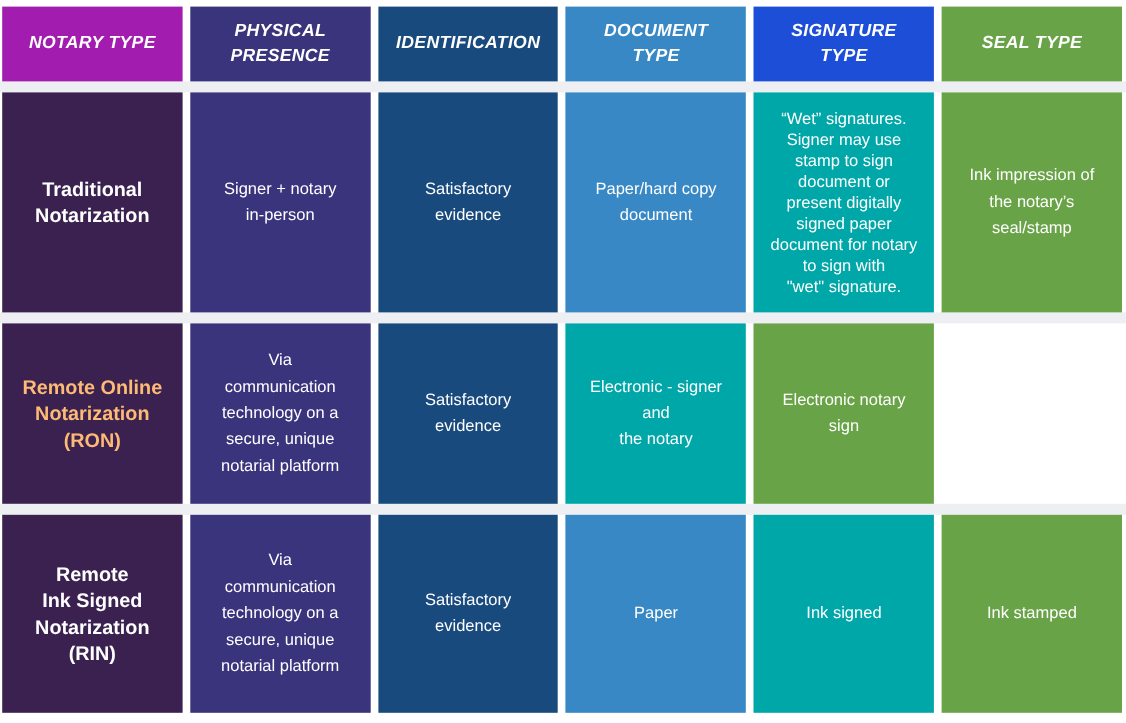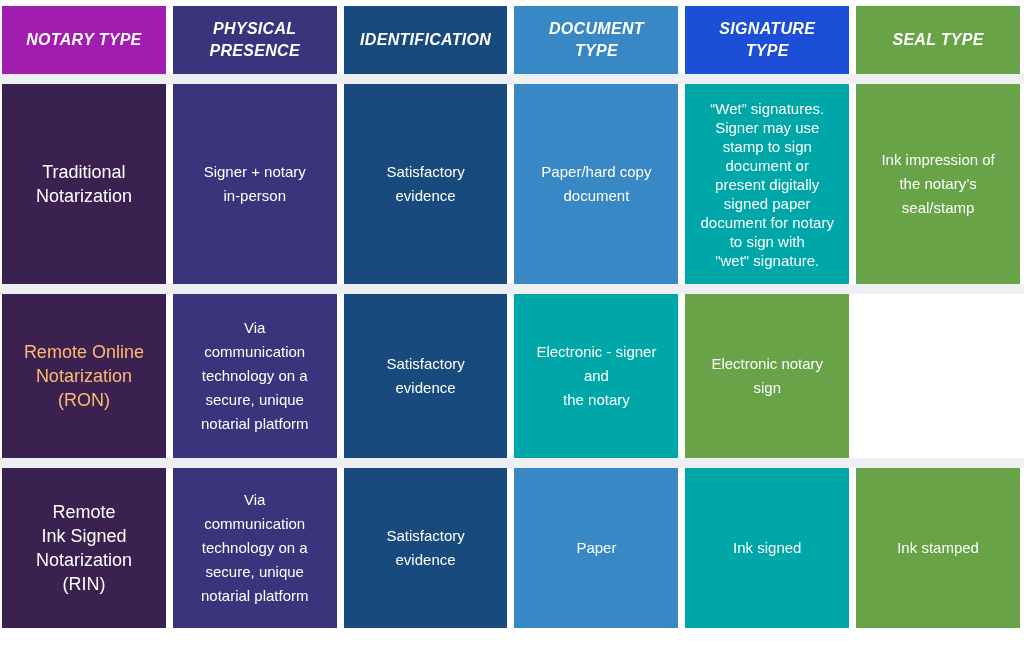--- a/index.html
+++ b/index.html
@@ -40,27 +40,27 @@
   .header-row .cell {
     font-weight: bold;
     font-style: italic;
     font-size: 16px;
     line-height: 22px;
     letter-spacing: 0.3px;
   }
   .sep { height: 10px; width: 1024px; }
   .r0 { height: 200px; }
   .r1 { height: 164px; }
-  .r2 { height: 160px; }
+  .r2 { height: 180px; }
   .body-row .cell {
     font-size: 15px;
     line-height: 24px;
   }
   .body-row .cell.label {
-    font-weight: normal;
+    font-weight: bold;
     font-size: 18px;
     line-height: 24px;
   }
   .body-row .cell.tight {
     line-height: 19px;
   }
 </style>
 </head>
 <body>
 

